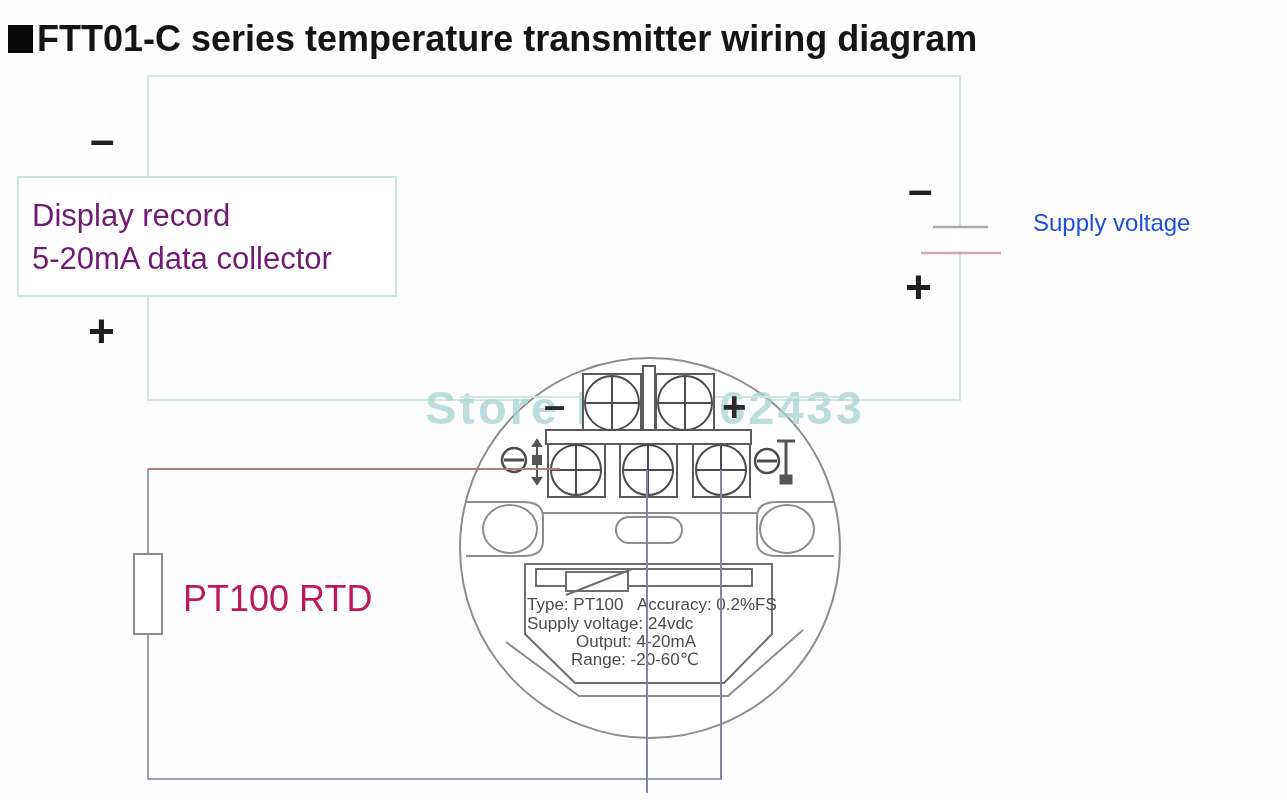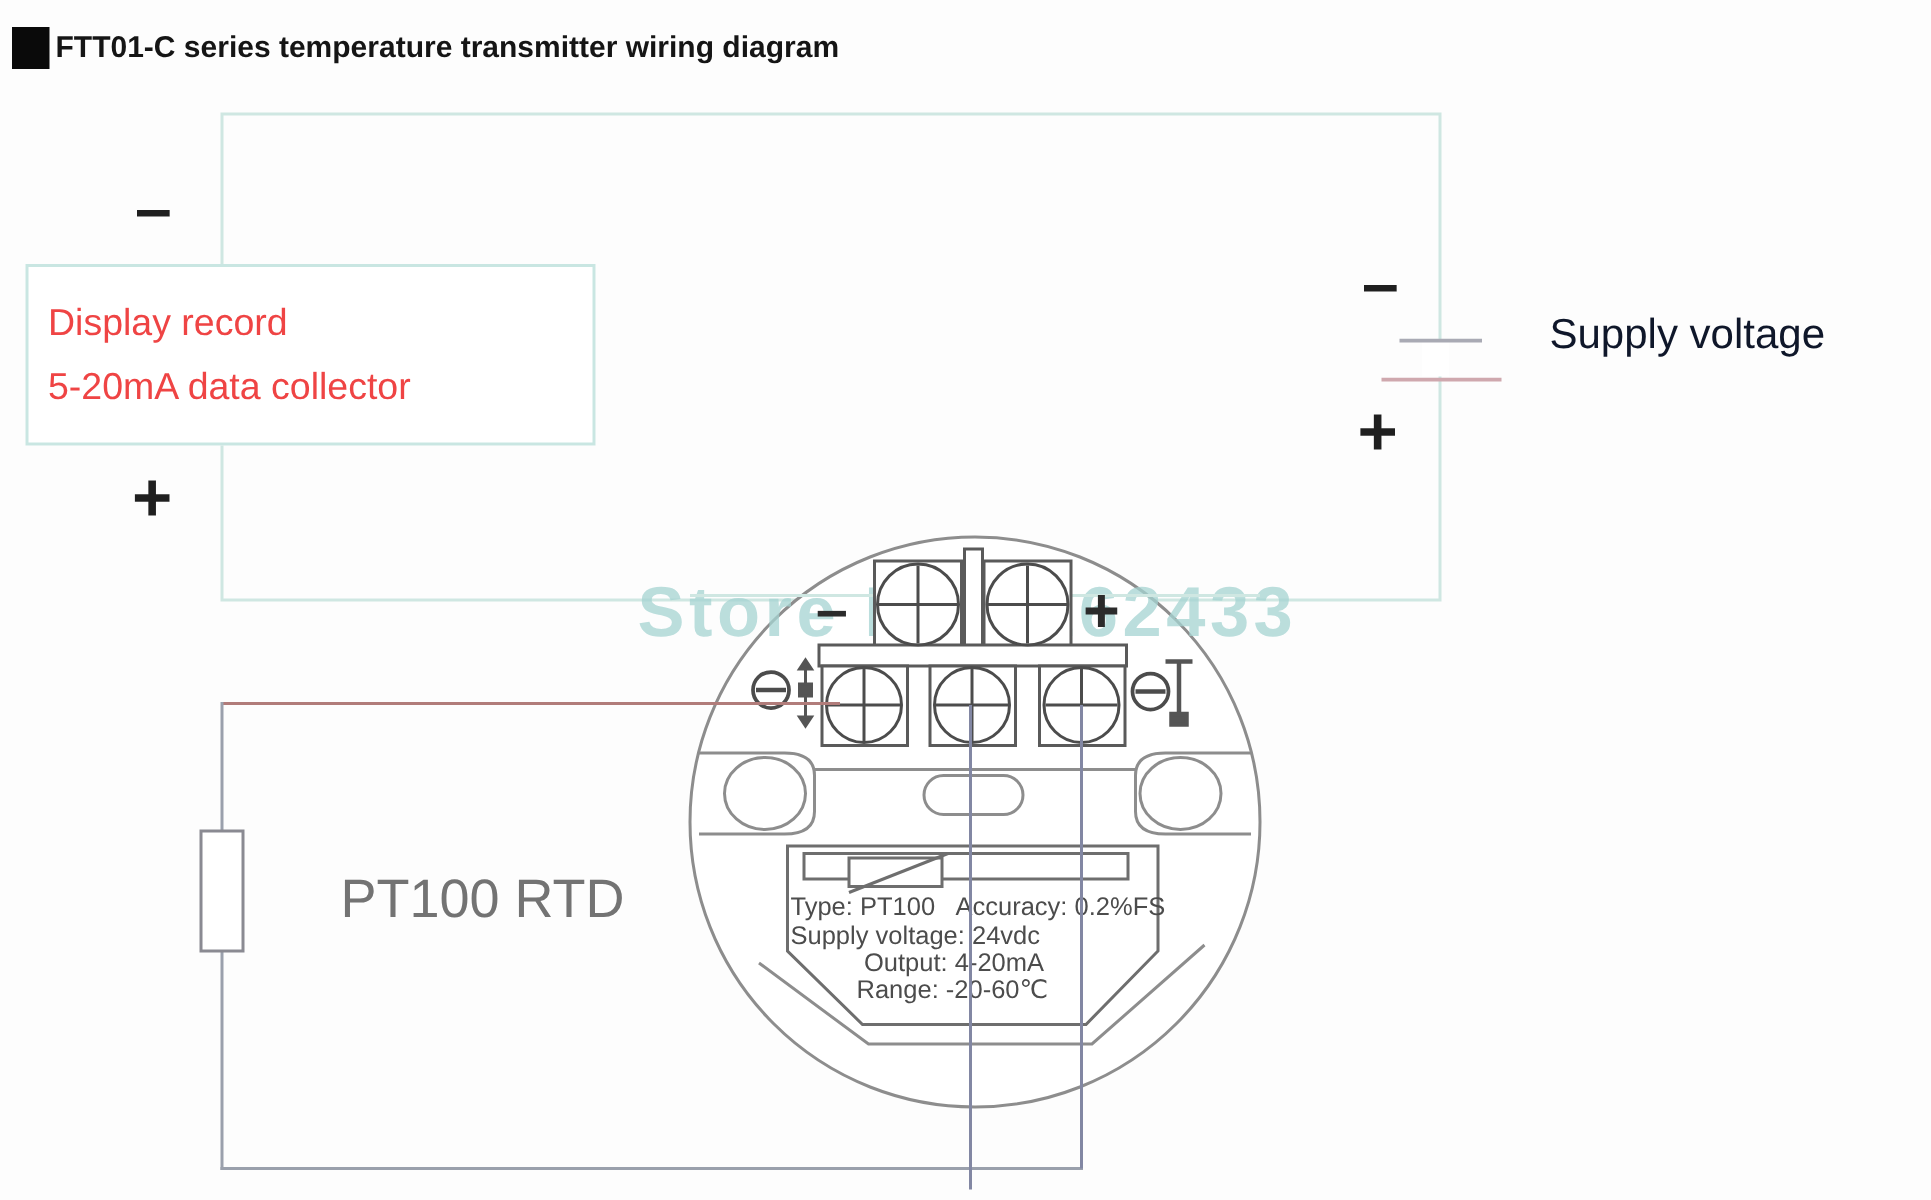--- a/index.html
+++ b/index.html
@@ -4,40 +4,40 @@
 <style>
   html,body{margin:0;padding:0;background:#ffffff;}
   .canvas{
     position:relative;width:1287px;height:800px;background:#fdfdfd;overflow:hidden;
     font-family:"Liberation Sans","DejaVu Sans",sans-serif;
   }
   .abs{position:absolute;}
   
   .title-row{left:8px;top:18px;display:flex;align-items:center;z-index:5;}
   .title-square{width:25px;height:28px;background:#0a0a0a;margin-right:4px;}
-  .title-text{font-size:20px;font-weight:bold;color:#151515;letter-spacing:0px;}
+  .title-text{font-size:36px;font-weight:bold;color:#151515;letter-spacing:0px;}
   
   .loop-rect{left:147px;top:75px;width:810px;height:322px;border:2px solid #cfe7e2;z-index:1;}
   
   .display-box{left:17px;top:176px;width:380px;height:121px;background:#ffffff;border:2px solid #c9e6e2;z-index:2;
                display:flex;flex-direction:column;justify-content:center;padding-left:13px;box-sizing:border-box;}
-  .display-box .line{font-size:25px;color:#ef4444;line-height:43px;white-space:nowrap;}
+  .display-box .line{font-size:31px;color:#701a75;line-height:43px;white-space:nowrap;}
   
   .sign{z-index:5;color:#1f1f1f;font-weight:bold;line-height:1;}
   .sign.minus{font-size:44px;}
   .sign.plus{font-size:46px;}
   .sign-disp-minus{left:90px;top:118px;}
   .sign-disp-plus{left:88px;top:308px;}
   .sign-sup-minus{left:908px;top:168px;}
   .sign-sup-plus{left:905px;top:264px;}
   
   .supply-text{left:1033px;top:201px;z-index:5;}
-  .supply-text .line{font-size:28px;color:#0f172a;line-height:43px;white-space:nowrap;}
+  .supply-text .line{font-size:24px;color:#1d4ed8;line-height:43px;white-space:nowrap;}
   
-  .rtd-label{left:183px;top:578px;font-size:36px;color:#737373;z-index:5;white-space:nowrap;margin-left:44px;}
+  .rtd-label{left:183px;top:578px;font-size:36px;color:#be185d;z-index:5;white-space:nowrap;}
   
   .draw{left:0;top:0;z-index:3;}
 </style>
 </head>
 <body>
 
 <div class="canvas">
 
   <div class="abs loop-rect"></div>
 

